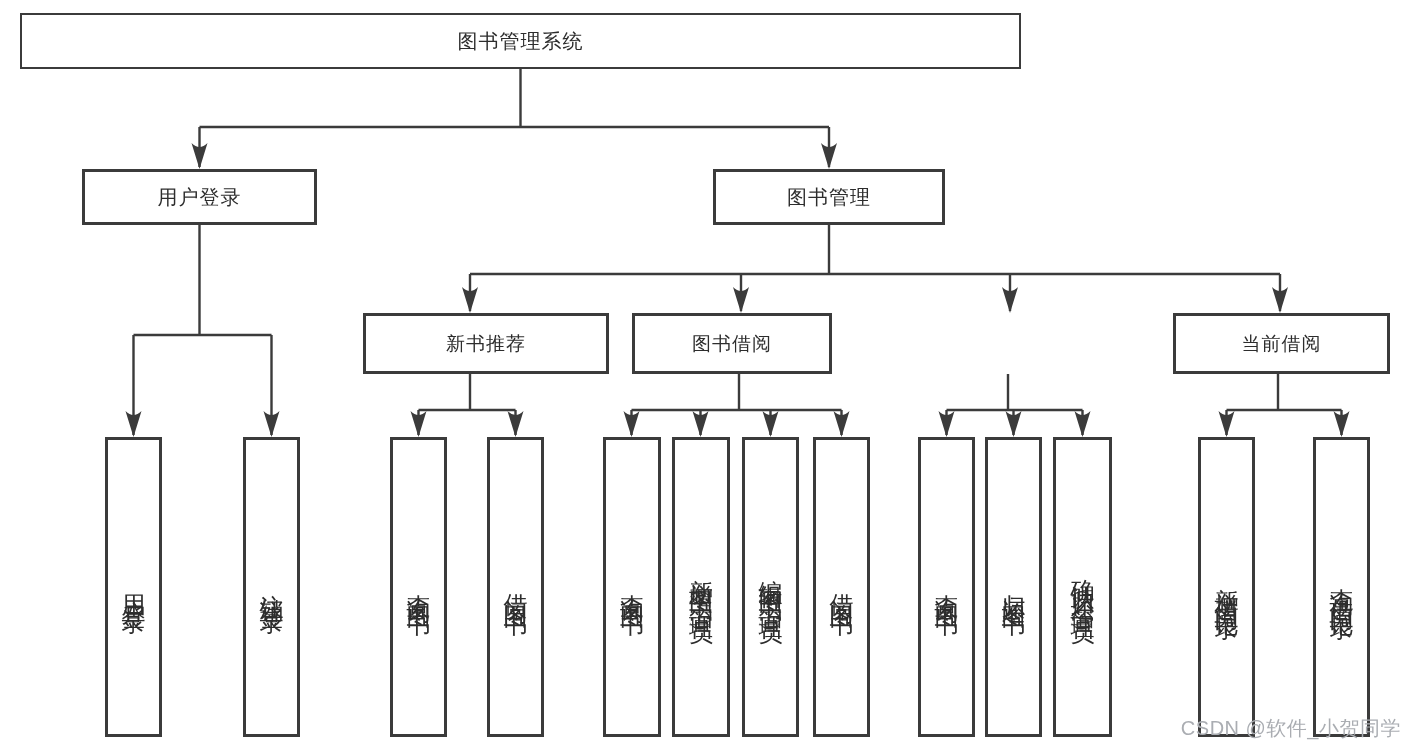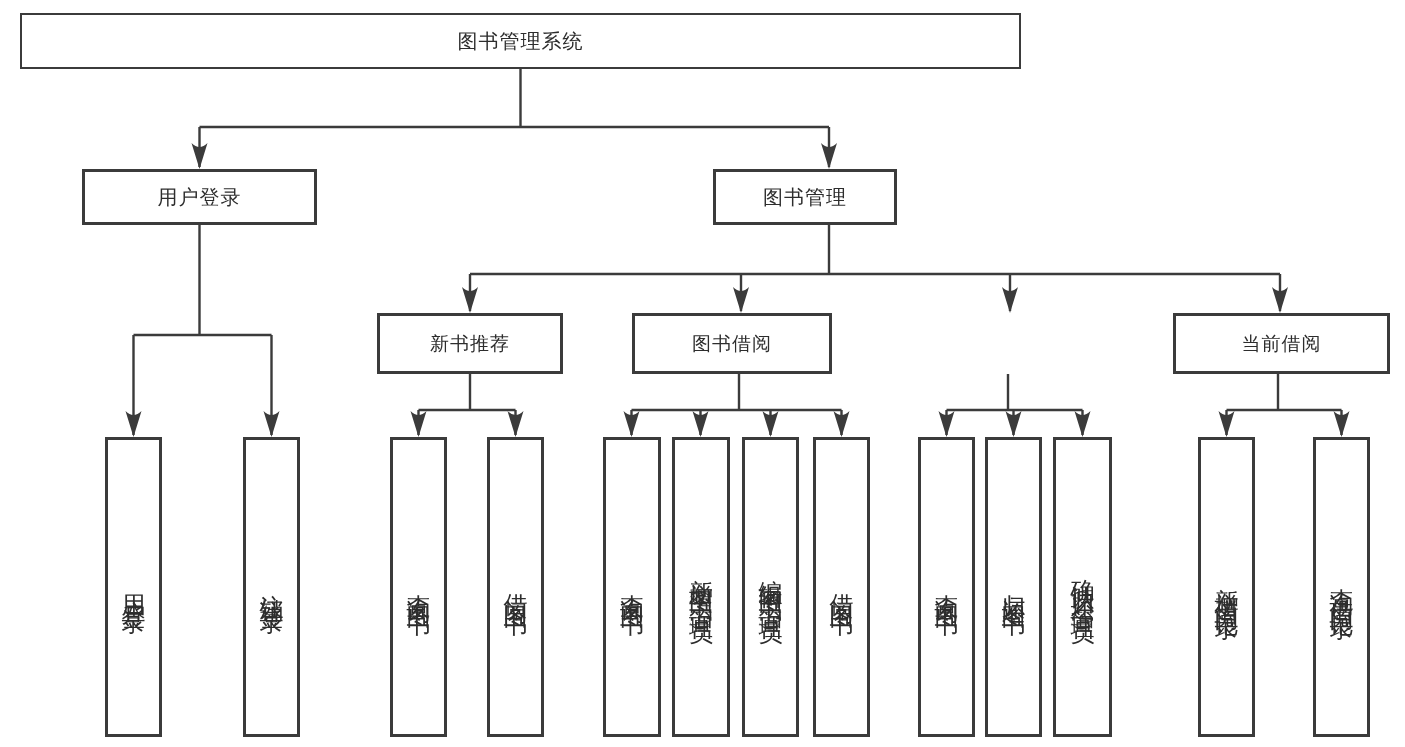--- a/index.html
+++ b/index.html
@@ -75,25 +75,25 @@
     </g>
   </svg>
 
   <div class="box box--root" style="left:20px;top:13px;width:1001px;height:56px">
     <span class="hlabel">图书管理系统</span>
   </div>
 
   <div class="box" style="left:82px;top:169px;width:235px;height:56px">
     <span class="hlabel">用户登录</span>
   </div>
-  <div class="box" style="left:713px;top:169px;width:184px;height:56px">
+  <div class="box" style="left:713px;top:169px;width:232px;height:56px">
     <span class="hlabel">图书管理</span>
   </div>
 
-  <div class="box" style="left:377px;top:313px;width:186px;height:61px">
+  <div class="box" style="left:363px;top:313px;width:246px;height:61px">
     <span class="hlabel hlabel--sub">新书推荐</span>
   </div>
   <div class="box" style="left:632px;top:313px;width:200px;height:61px">
     <span class="hlabel hlabel--sub">图书借阅</span>
   </div>
   <div class="box" style="left:1173px;top:313px;width:217px;height:61px">
     <span class="hlabel hlabel--sub">当前借阅</span>
   </div>
 
   <div class="box" style="left:105px;top:437px;width:57px;height:300px">
@@ -133,14 +133,15 @@
     <span class="vlabel">确认归还（管理员）</span>
   </div>
 
   <div class="box" style="left:1198px;top:437px;width:57px;height:300px">
     <span class="vlabel">新增借阅记录</span>
   </div>
   <div class="box" style="left:1313px;top:437px;width:57px;height:300px">
     <span class="vlabel">查询借阅记录</span>
   </div>
 
+  <div class="watermark">CSDN @软件_小贺同学</div>
 
 </div>
 
 </body></html>

